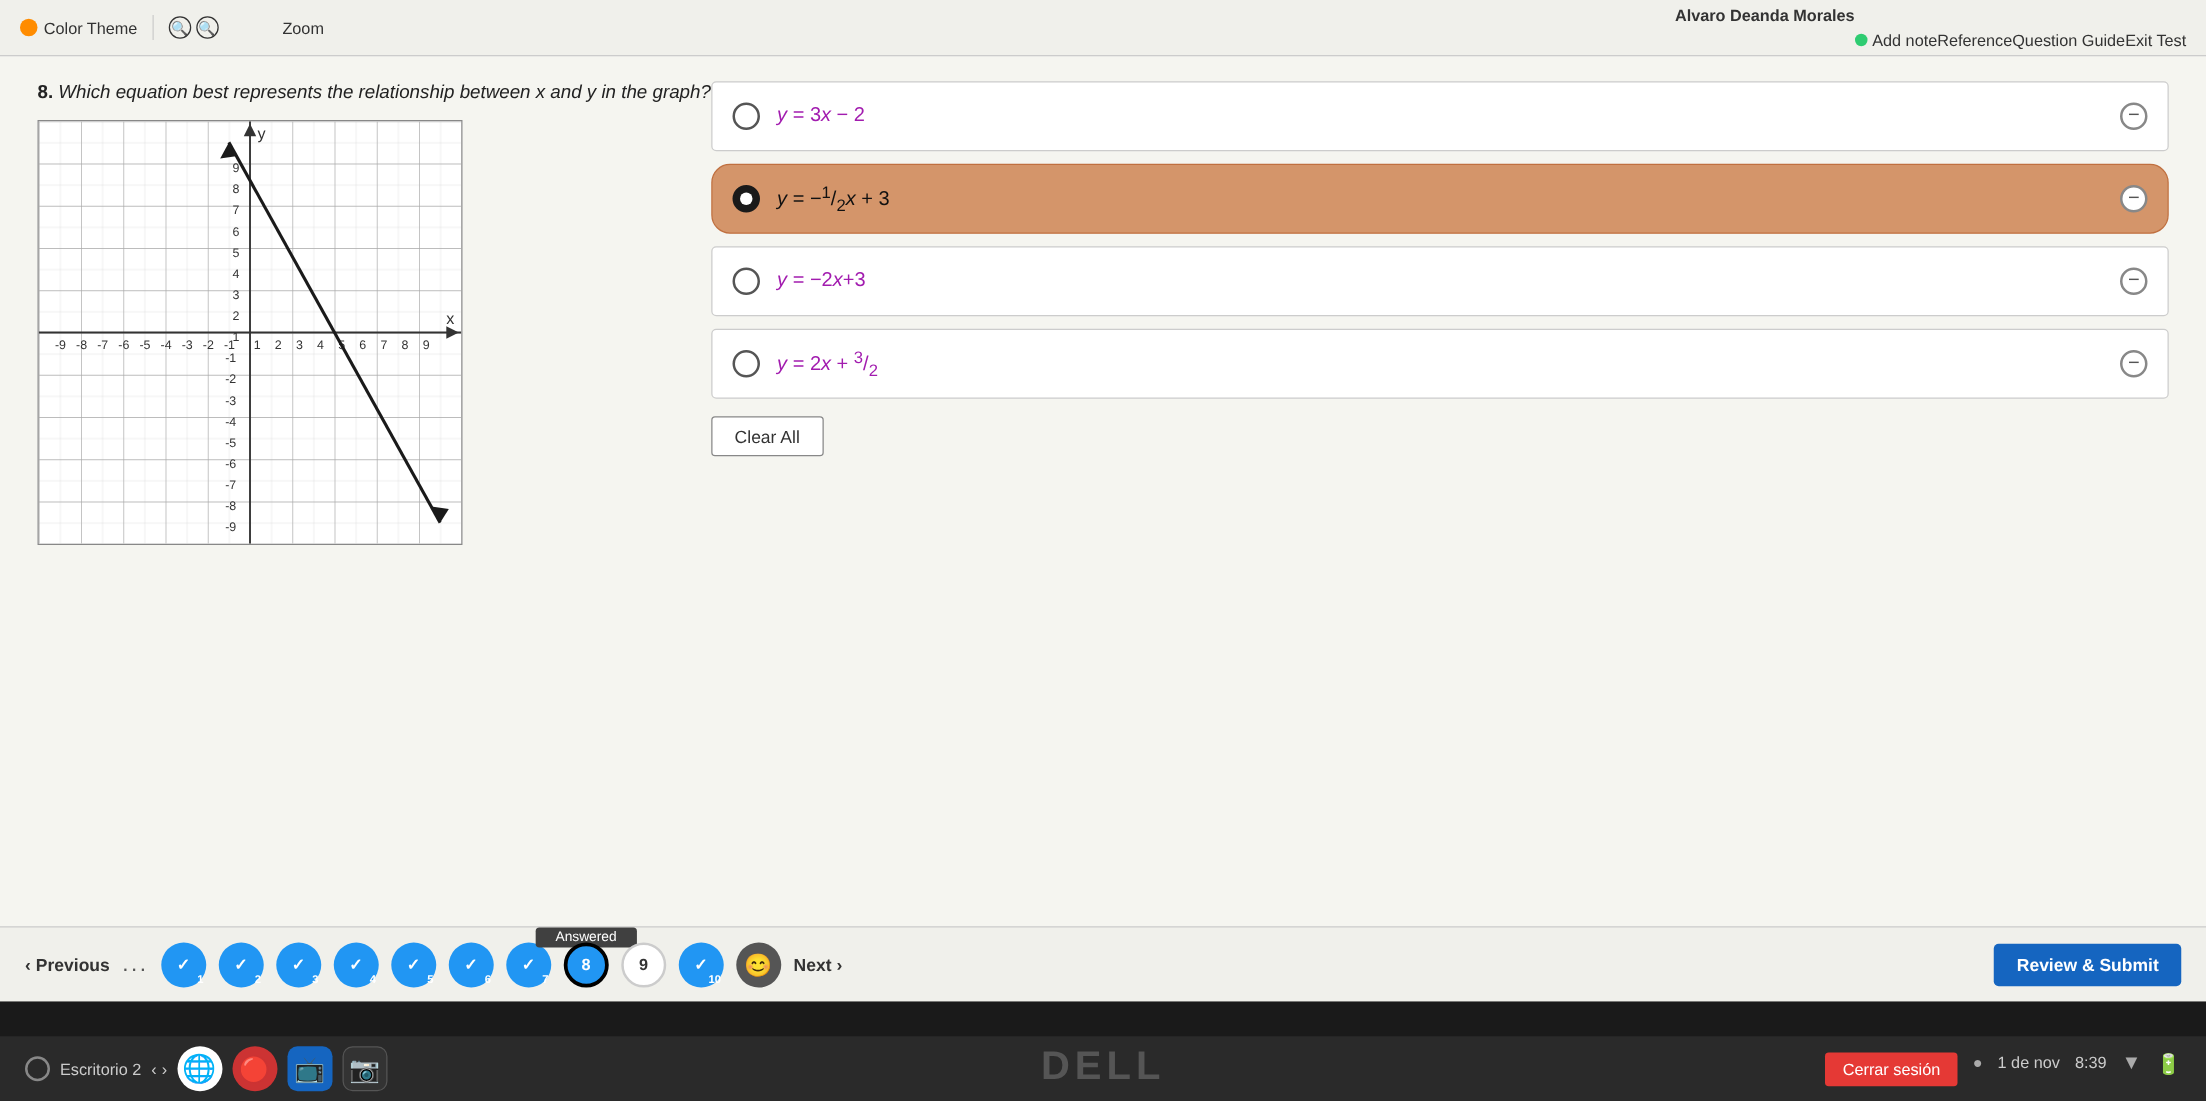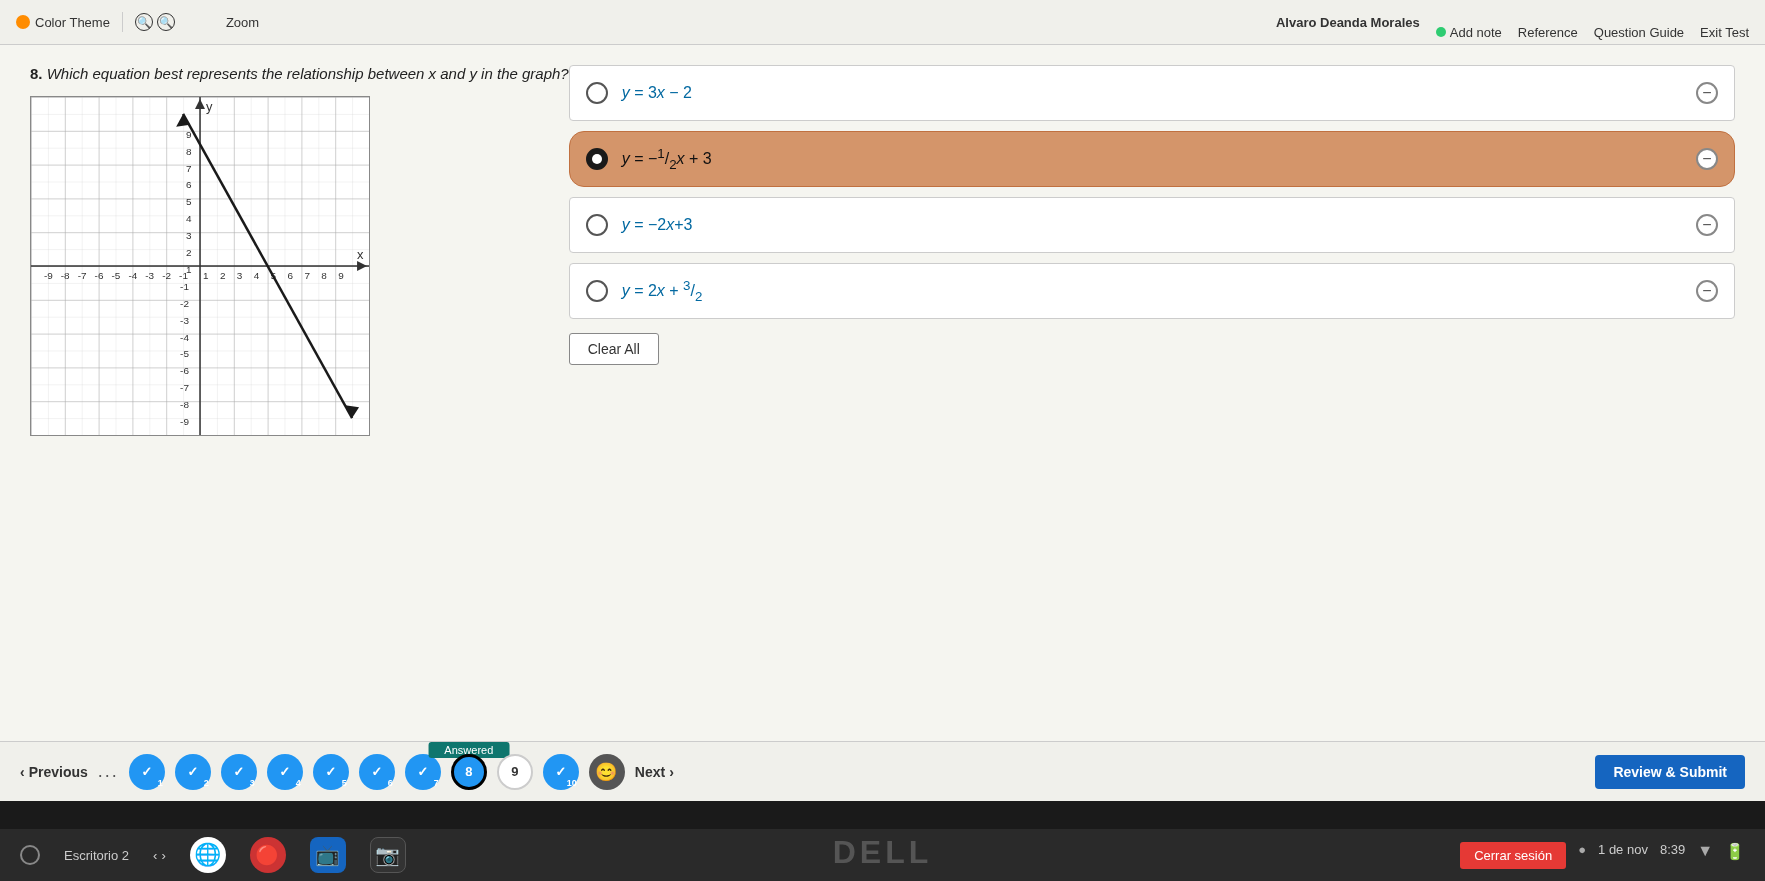--- a/index.html
+++ b/index.html
@@ -33,22 +33,20 @@
       height: 45px;
     }
     .toolbar-left {
       display: flex;
       align-items: center;
       gap: 12px;
       flex: 1;
     }
     .toolbar-right {
       display: flex;
-      align-items: center;
-      gap: 16px;
     }
     .color-theme-btn {
       display: flex;
       align-items: center;
       gap: 5px;
       font-size: 13px;
       color: #333;
       cursor: pointer;
       background: none;
       border: none;
@@ -182,21 +180,21 @@
       background: #1a1a1a;
       border-color: #1a1a1a;
     }
     .radio-inner {
       width: 10px; height: 10px;
       border-radius: 50%;
       background: white;
     }
     .answer-text {
       font-size: 16px;
-      color: #0369a1;
+      color: #a21caf;
       flex: 1;
     }
     .answer-option.selected .answer-text {
       color: #111;
     }
     .minus-icon {
       width: 22px; height: 22px;
       border-radius: 50%;
       border: 2px solid #888;
       display: flex;
@@ -304,42 +302,42 @@
       border: none;
       padding: 9px 18px;
       font-size: 14px;
       border-radius: 4px;
       cursor: pointer;
       font-weight: bold;
       margin-left: auto;
     }
 
     .answered-badge {
-      background: #0f766e;
+      background: #404040;
       color: white;
       font-size: 11px;
       padding: 2px 16px;
       border-radius: 3px;
       position: absolute;
       top: -12px;
       left: 50%;
       transform: translateX(-50%);
       white-space: nowrap;
     }
 
     
     .taskbar {
       position: absolute;
       bottom: 0; left: 0; right: 0;
       height: 52px;
       background: #2a2a2a;
       display: flex;
       align-items: center;
       padding: 0 20px;
-      gap: 24px;
+      gap: 8px;
     }
     .taskbar-circle {
       width: 20px; height: 20px;
       border-radius: 50%;
       border: 2px solid #888;
       cursor: pointer;
     }
     .taskbar-label {
       color: #ccc;
       font-size: 13px;

